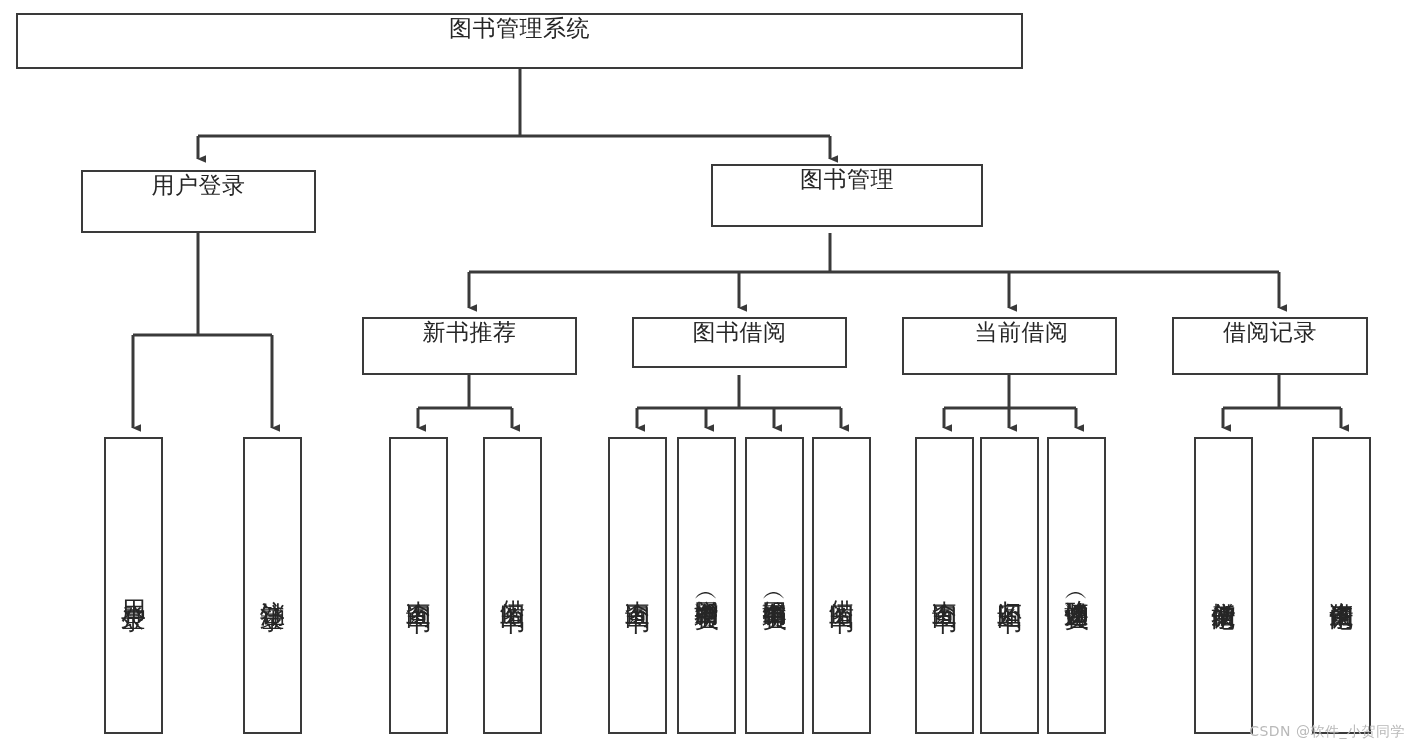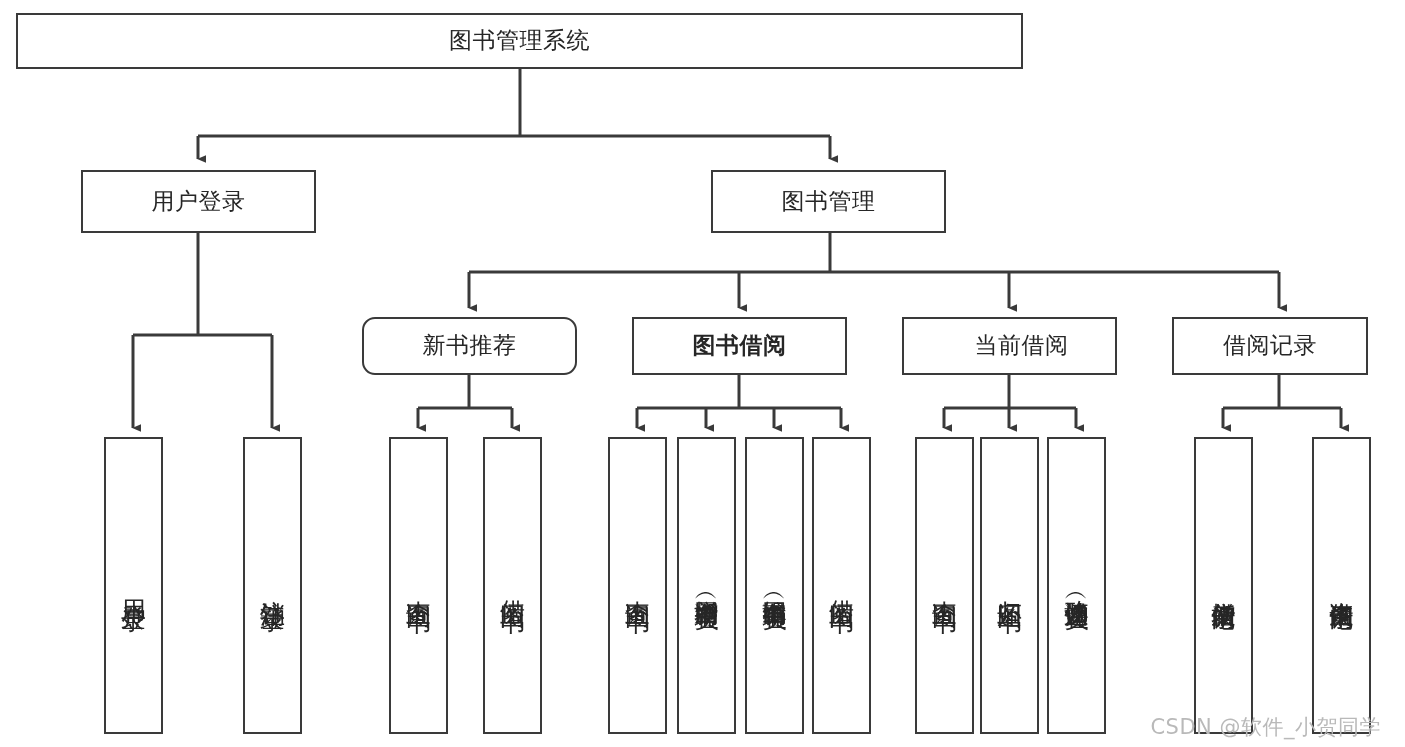--- a/index.html
+++ b/index.html
@@ -25,21 +25,20 @@
     top: 0;
     width: 1405px;
     height: 747px;
   }
   .node {
     position: absolute;
     box-sizing: border-box;
     background: #ffffff;
     border: 2px solid #3a3a3a;
     display: flex;
-    align-items: center;
     justify-content: center;
     overflow: hidden;
   }
   .node .node-label {
     color: #262626;
     text-align: center;
     line-height: 1.18;
     white-space: pre;
   }
   
@@ -58,23 +57,23 @@
     font-size: 25px;
     letter-spacing: 3px;
     line-height: 1;
   }
   .node.vert.tight .node-label {
     font-size: 24px;
     letter-spacing: 1px;
   }
   .watermark {
     position: absolute;
-    right: 24px;
+    right: 0;
     bottom: 6px;
-    font-size: 21px;
+    font-size: 14px;
     color: #b9b9b9;
     letter-spacing: 0.5px;
     white-space: nowrap;
     pointer-events: none;
   }
 </style>
 </head>
 <body>
 
 <div id="diagram-root">
@@ -131,28 +130,28 @@
     </g>
   </svg>
 
   <div class="node horiz" style="left:16px; top:13px; width:1007px; height:56px;">
     <span class="node-label">图书管理系统</span>
   </div>
 
   <div class="node horiz" style="left:81px; top:170px; width:235px; height:63px;">
     <span class="node-label">用户登录</span>
   </div>
-  <div class="node horiz" style="left:711px; top:170px; width:235px; height:63px;">
+  <div class="node horiz" style="left:711px; top:164px; width:272px; height:63px;">
     <span class="node-label">图书管理</span>
   </div>
 
-  <div class="node horiz" style="left:362px; top:317px; width:215px; height:58px;border-radius:13px;">
+  <div class="node horiz" style="left:362px; top:317px; width:215px; height:58px;">
     <span class="node-label">新书推荐</span>
   </div>
-  <div class="node horiz" style="left:632px; top:317px; width:215px; height:58px;font-weight:bold;">
+  <div class="node horiz" style="left:632px; top:317px; width:215px; height:51px;">
     <span class="node-label">图书借阅</span>
   </div>
   <div class="node horiz" style="left:902px; top:317px; width:215px; height:58px;padding-left:24px;">
     <span class="node-label">当前借阅</span>
   </div>
   <div class="node horiz" style="left:1172px; top:317px; width:196px; height:58px;">
     <span class="node-label">借阅记录</span>
   </div>
 
   <div class="node vert" style="left:104px; top:437px; width:59px; height:297px;">

